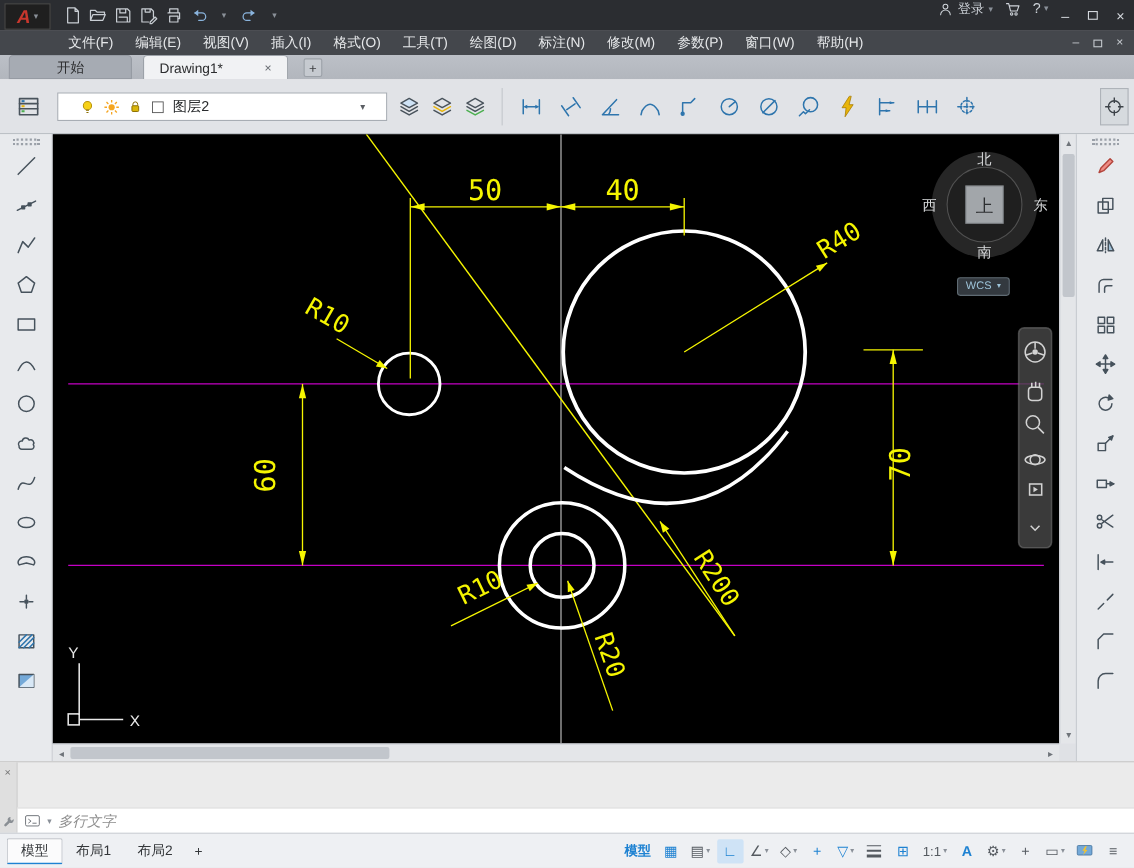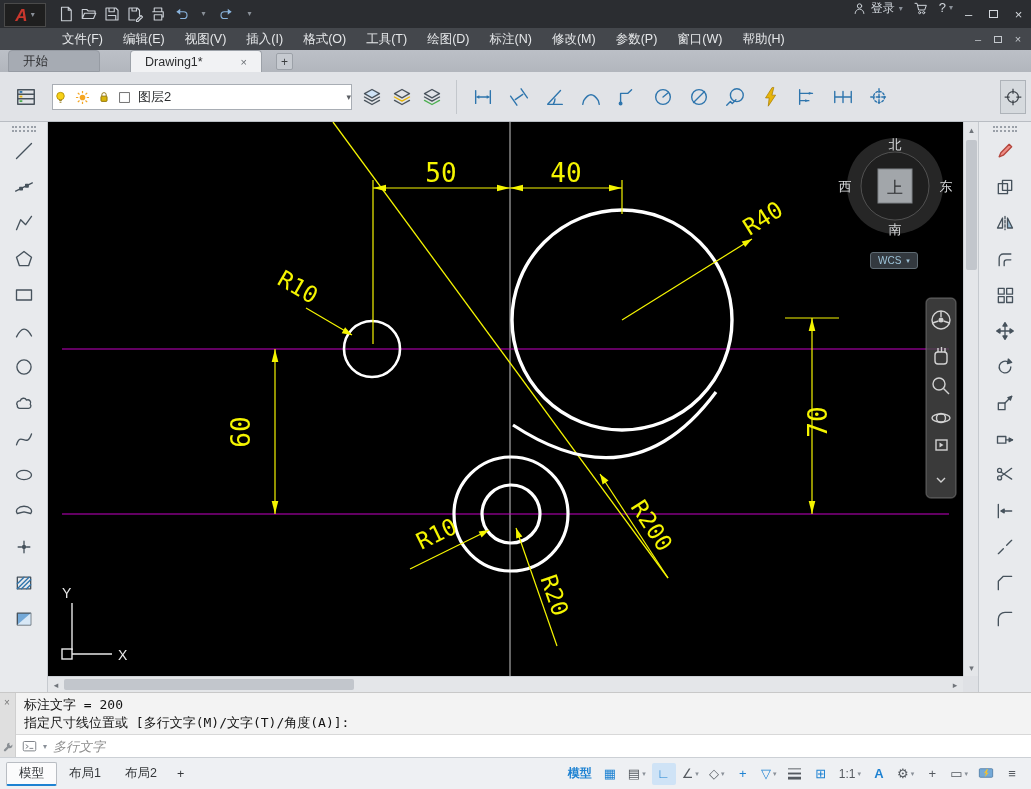--- a/index.html
+++ b/index.html
@@ -29,33 +29,33 @@
   
   #menubar{position:absolute;left:0;top:28px;width:1031px;height:22px;background:#44474c;display:flex;align-items:center;padding-left:52px}
   .menu-item{padding:0 10px;height:22px;line-height:22px;font-size:12.5px;color:#e6e8ea}
   .docwin{position:absolute;right:4px;top:0;height:22px;display:flex;align-items:center;gap:2px}
   .docwin .winbtn{width:18px;height:18px;color:#c4c8cd;font-size:11px}
   .docwin .maxbox{width:8px;height:7px;border-color:#c4c8cd}
 
   
   #tabbar{position:absolute;left:0;top:50px;width:1031px;height:22px;background:linear-gradient(#bcc0c7,#b2b6bd)}
   .ftab{position:absolute;top:0;height:22px;display:flex;align-items:center;font-size:12.5px;color:#2c2d2f;padding:0 14px;border-radius:4px 4px 0 0}
-  .ftab.start{left:8px;width:92px;background:#a6abb3;border:1px solid #969ba3;justify-content:flex-start}
+  .ftab.start{left:8px;width:112px;background:#a6abb3;border:1px solid #969ba3;justify-content:center}
   .ftab.active{left:130px;width:132px;background:#f1f2f4;border:1px solid #9ca1a8;border-bottom:none;gap:6px}
   .ftab .x{color:#6a6e73;font-size:11px;margin-left:auto}
   .ftab-add{position:absolute;left:276px;top:3px;width:17px;height:17px;background:#c6cad0;border:1px solid #9ca1a8;
             display:flex;align-items:center;justify-content:center;font-size:12px;color:#3c3e40;border-radius:2px}
 
   
   #ribbon{position:absolute;left:0;top:72px;width:1031px;height:50px;background:#e1e3e7;border-bottom:1px solid #b9bdc3}
   .rb-btn{position:absolute;display:flex;align-items:center;justify-content:center;border-radius:2px}
   .rb-btn svg{stroke:#2e75ad;fill:none;stroke-width:1.6;stroke-linecap:round;stroke-linejoin:round}
   .rb-btn.gray svg{stroke:#49535c}
   #layer-combo{position:absolute;left:52px;top:12px;width:300px;height:26px;background:#fff;border:1px solid #a8adb4;
-               display:flex;align-items:center;gap:7px;padding:0 0;font-size:13px;color:#2a2c2e}
+               display:flex;align-items:center;gap:7px;padding:0 19px;font-size:13px;color:#2a2c2e}
   #layer-combo .caret{margin-left:auto;font-size:9px;color:#5a5e63}
   .sep{position:absolute;top:8px;width:1px;height:34px;background:#c3c7cc}
   #dim-tools{position:absolute;left:468px;top:9px;display:flex;gap:6px}
   #dim-tools .db{width:30px;height:32px;display:flex;align-items:center;justify-content:center;border-radius:2px}
   #dim-tools svg{stroke:#2e75ad;fill:none;stroke-width:1.5;stroke-linecap:round;stroke-linejoin:round}
   #target-btn{position:absolute;left:1000px;top:8px;width:26px;height:34px;border:1px solid #aeb3b9;background:#d6dade;
               display:flex;align-items:center;justify-content:center}
   #target-btn svg{stroke:#3c4248;fill:none;stroke-width:1.5}
 
   
@@ -671,24 +671,20 @@
     </div>
 </div>
 
 <div id="command">
   <div id="cmd-strip">
     <span class="x">×</span>
     <svg width="13" height="13" viewBox="0 0 24 24" style="position:absolute;left:2px;bottom:4px">
         <path d="M14 3 a5 5 0 0 0-4.5 7 L4 15.5 a2.1 2.1 0 0 0 3 3 L12.5 13 a5 5 0 0 0 6.5-6.5 l-3 3 -2.5-2.5 Z" fill="#8a8f94" stroke="none"></path>
       </svg>
   </div>
-  <div id="cmd-hist">
-    <div>标注文字 = 200</div>
-    <div>指定尺寸线位置或 [多行文字(M)/文字(T)/角度(A)]:</div>
-  </div>
   <div id="cmd-input">
     <svg width="15" height="15" viewBox="0 0 24 24">
         <rect x="2" y="4" width="20" height="15" rx="2"></rect>
         <path d="M6 9 l4 3 -4 3 M12 15 h6"></path>
       </svg>
     <span class="caret">▾</span>
     <span class="ph">多行文字</span>
   </div>
 </div>
 

